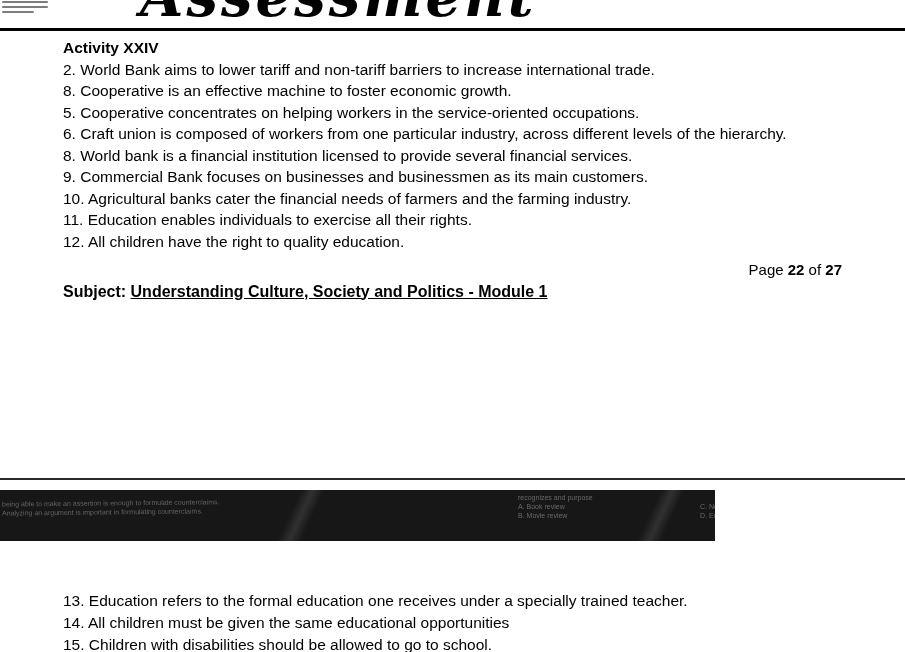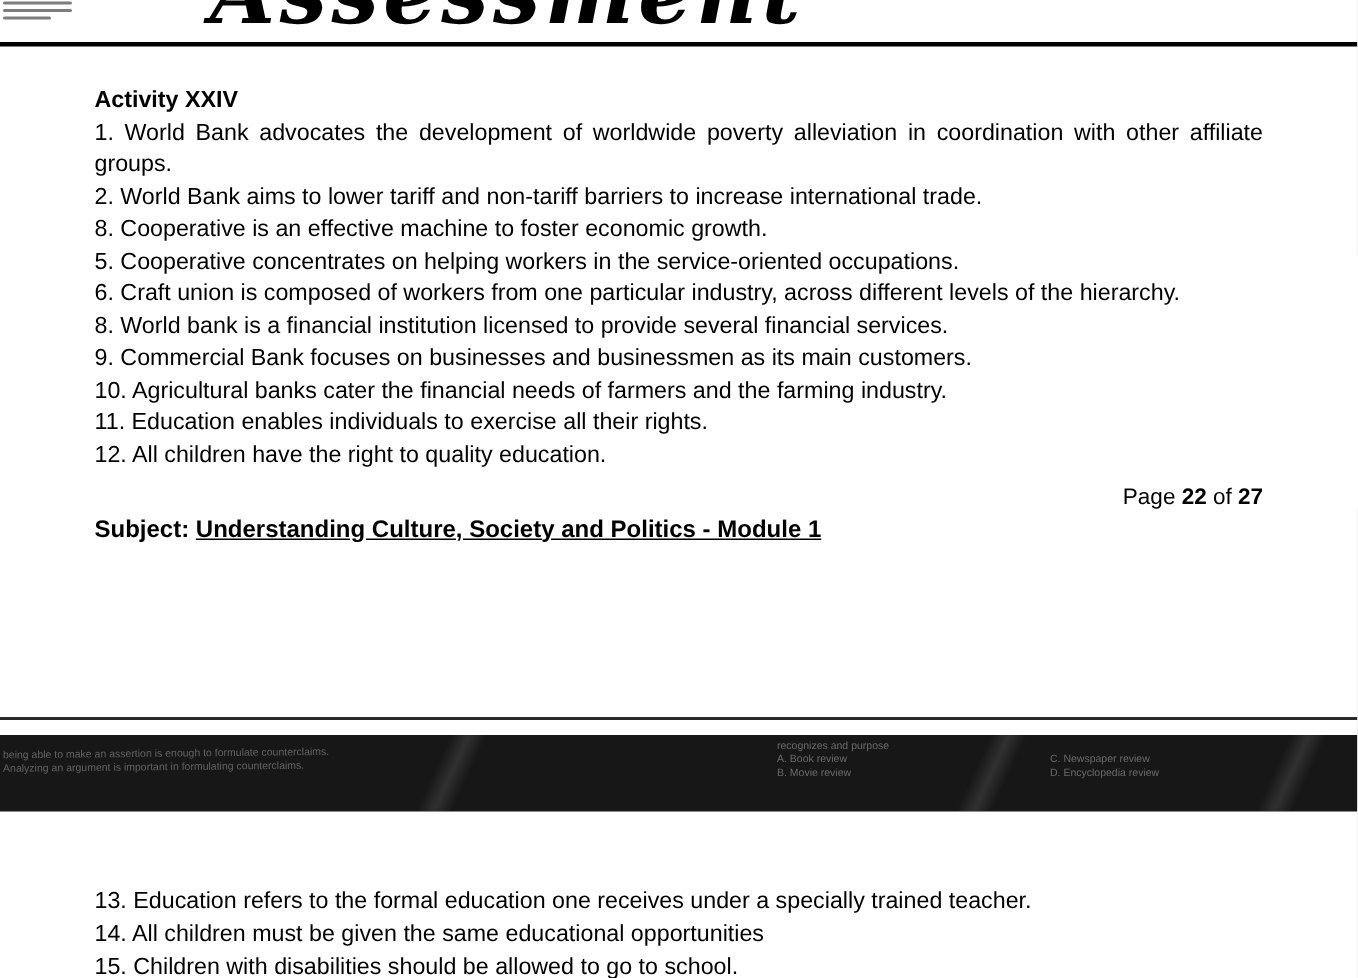--- a/index.html
+++ b/index.html
@@ -18,36 +18,36 @@
     font-size:56px; letter-spacing:3px; color:#000;
     white-space:nowrap;
   }
   .logo-fragment { position:absolute; left:2px; top:1px; width:46px; height:18px; }
   .logo-line { height:2px; background:#7d7d7d; margin-bottom:3px; border-radius:1px; }
   .logo-line.short { width:70%; }
   .rule-top { position:absolute; left:0; top:28px; width:905px; height:3px; background:#000; }
 
   
   .content {
-    position:absolute; left:63px; top:56px; width:779px;
+    position:absolute; left:63px; top:37px; width:779px;
     font-size:15.5px; line-height:21.5px; color:#000;
   }
   .content p { text-align:justify; }
   .bold { font-weight:bold;text-align:center; }
   .page-number { text-align:right !important; margin-top:7px; font-size:15px; }
   .subject-line {
     font-weight:bold; font-size:16px; line-height:18px;
     text-align:left !important; margin-top:2px;
   }
   .subject-underline { text-decoration:underline; }
 
   
   .rule-mid { position:absolute; left:0; top:478px; width:905px; height:2px; background:#2a2a2a; }
   .dark-band {
-    position:absolute; left:0; top:490px; width:905px; height:51px;
+    position:absolute; left:0; top:490px; width:715px; height:51px;
     background:#171717; color:#6f6f6f; font-size:7px; line-height:9px;
     overflow:hidden;
   }
   .band-left   { position:absolute; left:2px;  top:8px;  width:300px; transform:rotate(-0.6deg); color:#636363; }
   .band-middle { position:absolute; left:518px; top:3px;  width:170px; color:#6a6a6a; }
   .band-right  { position:absolute; left:700px; top:12px; width:170px; color:#6a6a6a; }
   .band-streak {
     position:absolute; top:-5px; width:120px; height:65px; pointer-events:none;
     background:linear-gradient(115deg, transparent 42%, rgba(255,255,255,0.11) 50%, transparent 58%);
   }
@@ -67,21 +67,20 @@
   <div class="logo-fragment">
     <div class="logo-line"></div>
     <div class="logo-line"></div>
     <div class="logo-line short"></div>
   </div>
   <div class="big-title">Assessment</div>
   <div class="rule-top"></div>
 
   <div class="content">
     <p class="bold">Activity XXIV</p>
-    <p>1. World Bank advocates the development of worldwide poverty alleviation in coordination with other affiliate groups.</p>
     <p>2. World Bank aims to lower tariff and non-tariff barriers to increase international trade.</p>
     <p>8. Cooperative is an effective machine to foster economic growth.</p>
     <p>5. Cooperative concentrates on helping workers in the service-oriented occupations.</p>
     <p>6. Craft union is composed of workers from one particular industry, across different levels of the hierarchy.</p>
     <p>8. World bank is a financial institution licensed to provide several financial services.</p>
     <p>9. Commercial Bank focuses on businesses and businessmen as its main customers.</p>
     <p>10. Agricultural banks cater the financial needs of farmers and the farming industry.</p>
     <p>11. Education enables individuals to exercise all their rights.</p>
     <p>12. All children have the right to quality education.</p>
 

